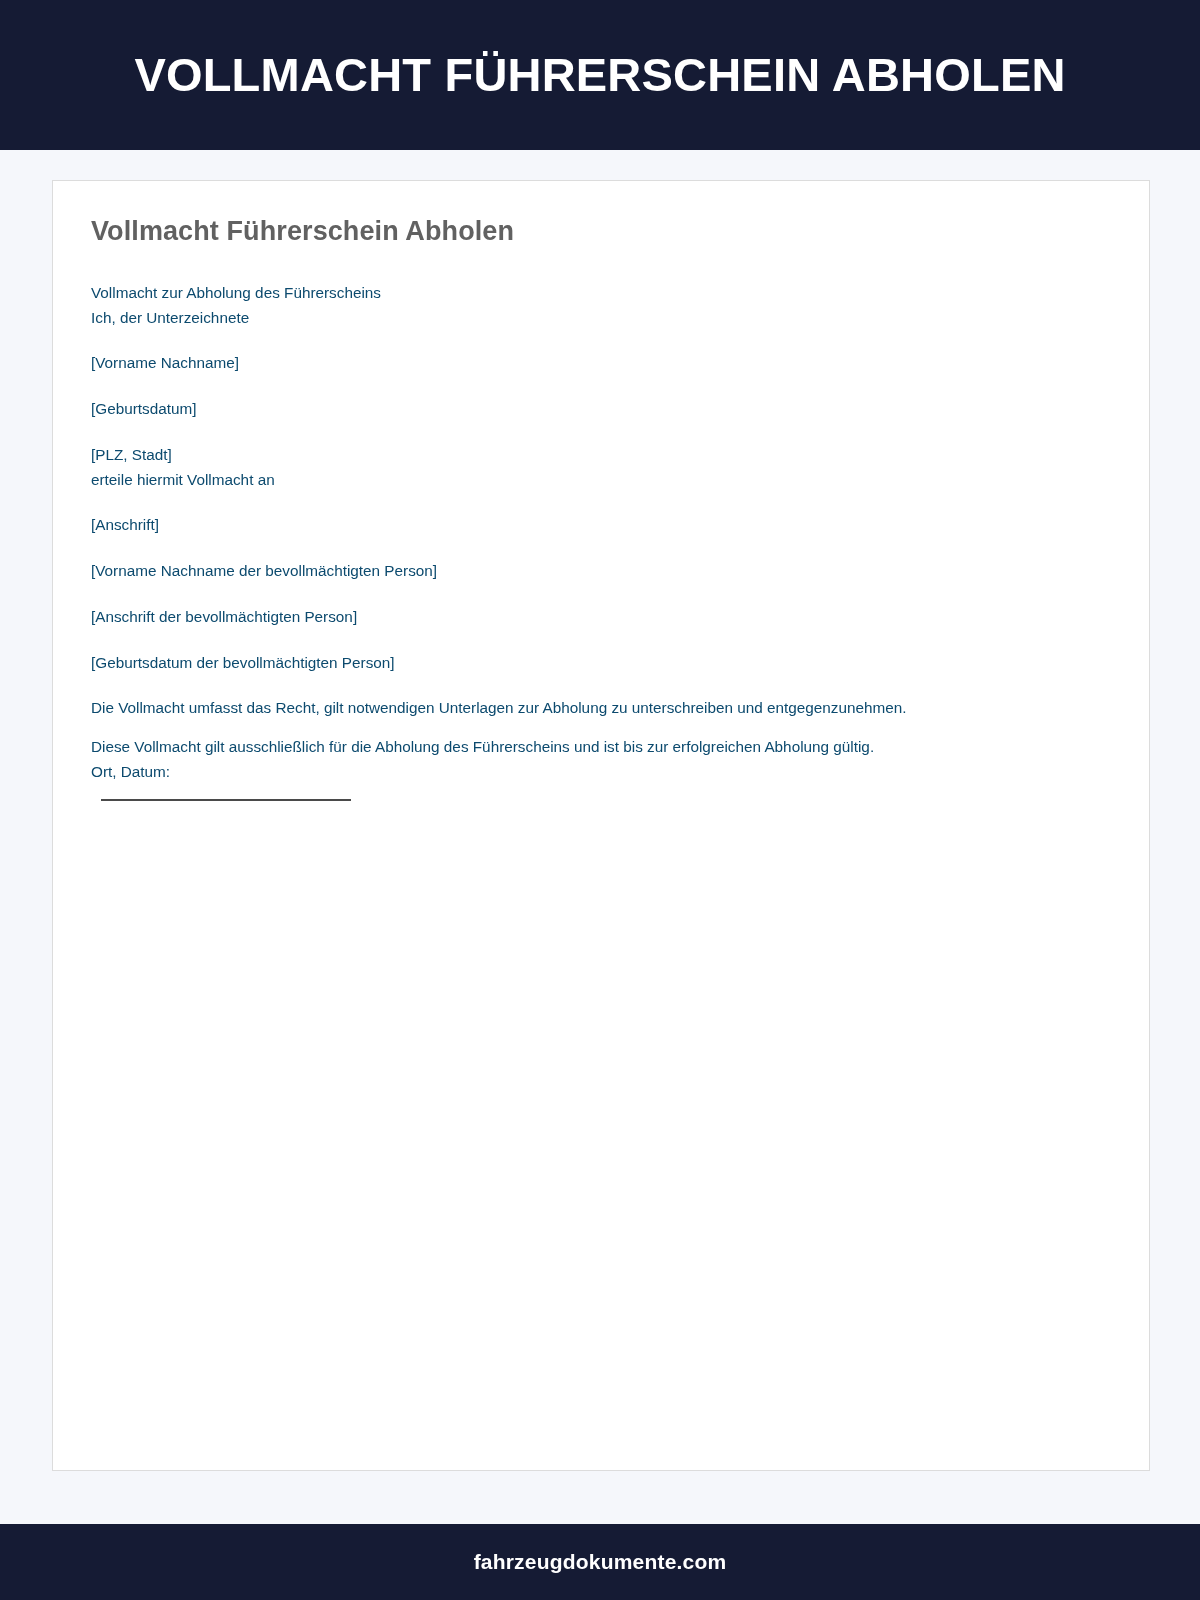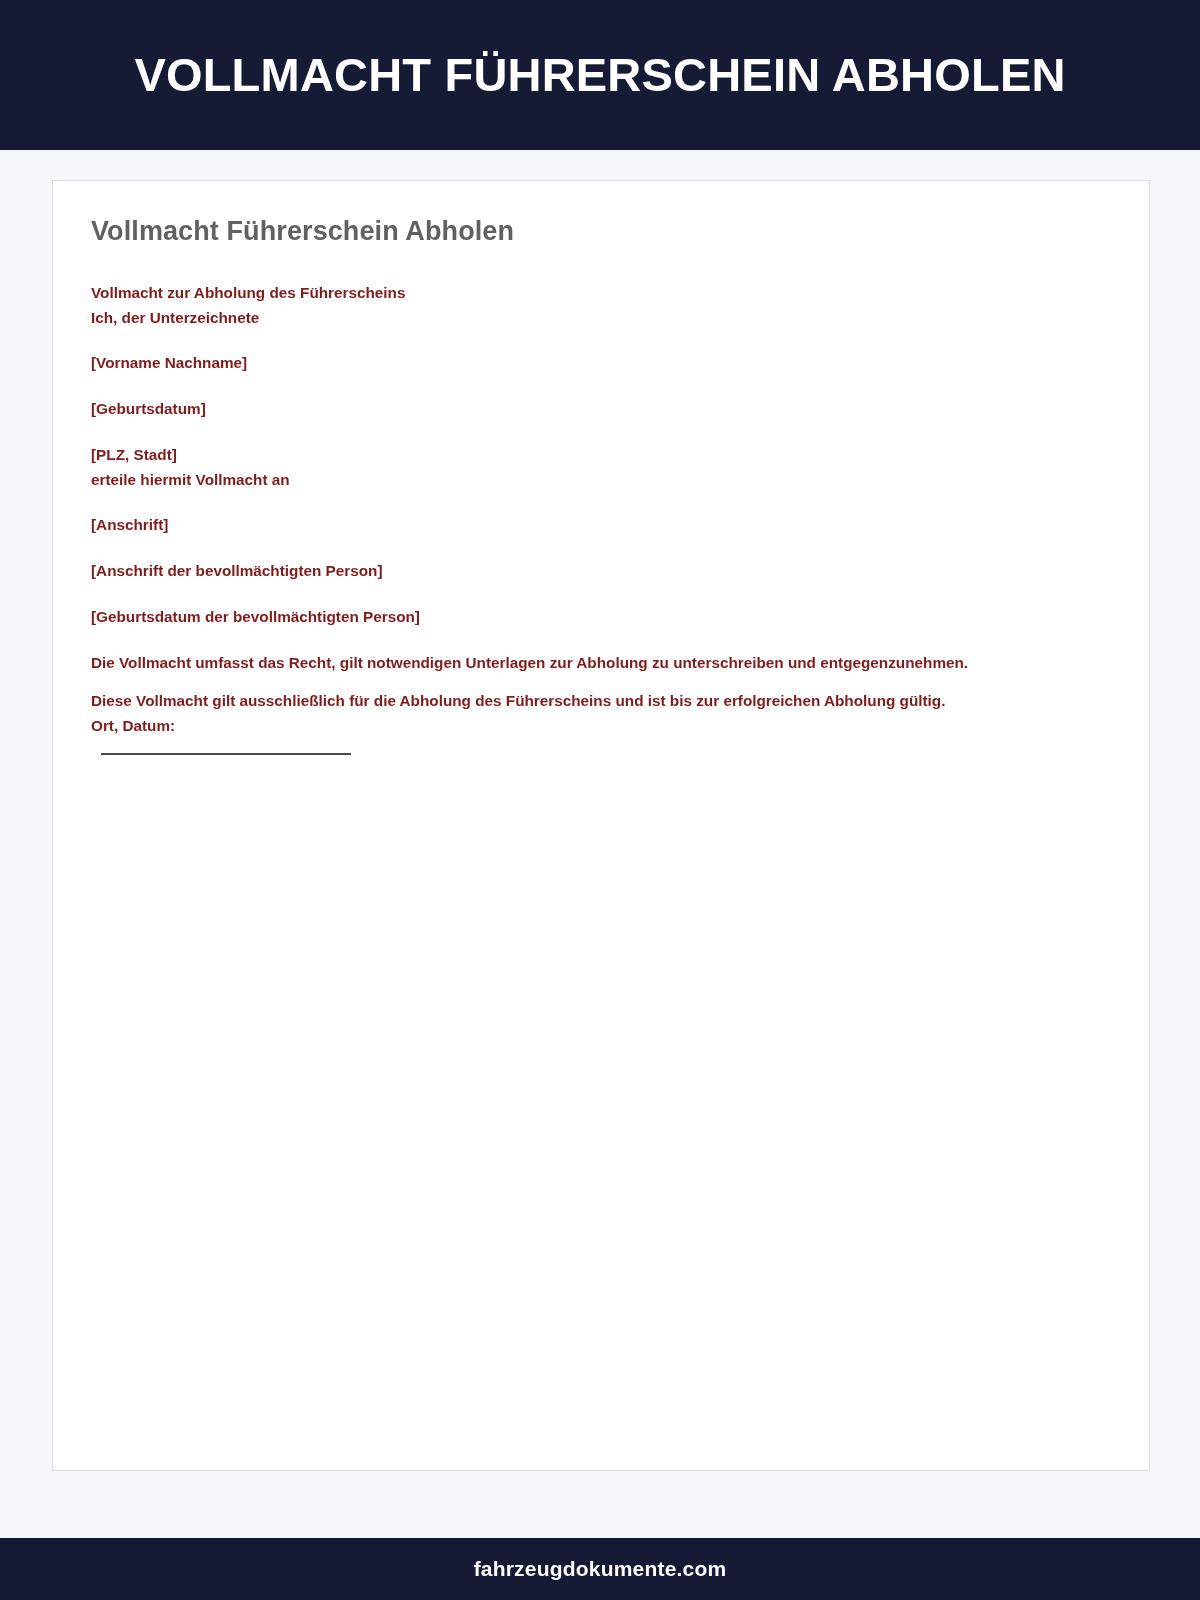--- a/index.html
+++ b/index.html
@@ -56,23 +56,23 @@
     color: #616161;
     font-size: 27px;
     font-weight: bold;
     margin: 0 0 32px 0;
     line-height: 1.25;
     letter-spacing: 0.1px;
   }
 
   
   .doc-body {
-    color: #7f1d1d;
+    color: #0c4a6e;
     font-size: 15.3px;
-    font-weight: bold;
+    font-weight: normal;
     line-height: 1.62;
   }
   .doc-body p {
     margin: 0 0 21px 0;
     white-space: pre-line;
   }
   .doc-body p.tight {
     margin-bottom: 21px;
   }
   .doc-body p.flow {
@@ -90,21 +90,21 @@
   .sig-block {
     margin-bottom: 6px;
   }
 
   
   .site-footer {
     position: absolute;
     left: 0;
     right: 0;
     bottom: 0;
-    height: 62px;
+    height: 76px;
     background: #151b34;
     display: flex;
     align-items: center;
     justify-content: center;
   }
   .site-footer__text {
     color: #ffffff;
     font-size: 21px;
     font-weight: bold;
     letter-spacing: 0.2px;
@@ -129,20 +129,21 @@
 
       <p class="tight"> [Vorname Nachname]</p>
 
       <p class="tight"> [Geburtsdatum]</p>
 
       <p class="tight"> [PLZ, Stadt]
  erteile hiermit Vollmacht an</p>
 
       <p class="tight"> [Anschrift]</p>
 
+      <p class="tight"> [Vorname Nachname der bevollmächtigten Person]</p>
 
       <p class="tight"> [Anschrift der bevollmächtigten Person]</p>
 
       <p class="tight"> [Geburtsdatum der bevollmächtigten Person]</p>
 
 
       <p class="flow">Die Vollmacht umfasst das Recht, gilt notwendigen Unterlagen zur Abholung zu unterschreiben und entgegenzunehmen.</p>
 
       <p class="flow">Diese Vollmacht gilt ausschließlich für die Abholung des Führerscheins und ist bis zur erfolgreichen Abholung gültig.
  Ort, Datum:</p>

